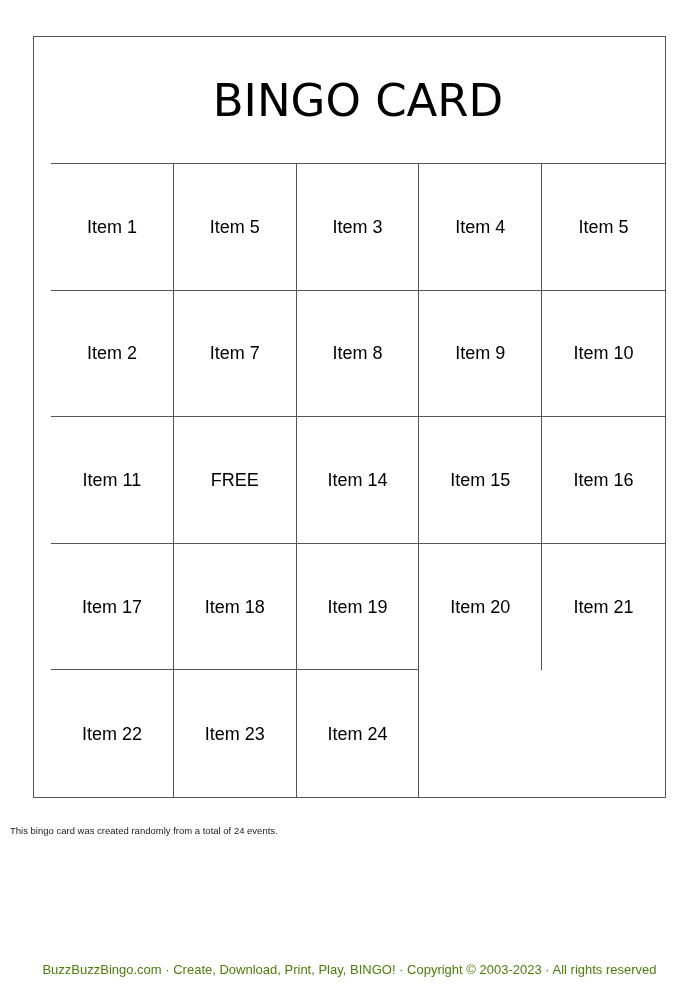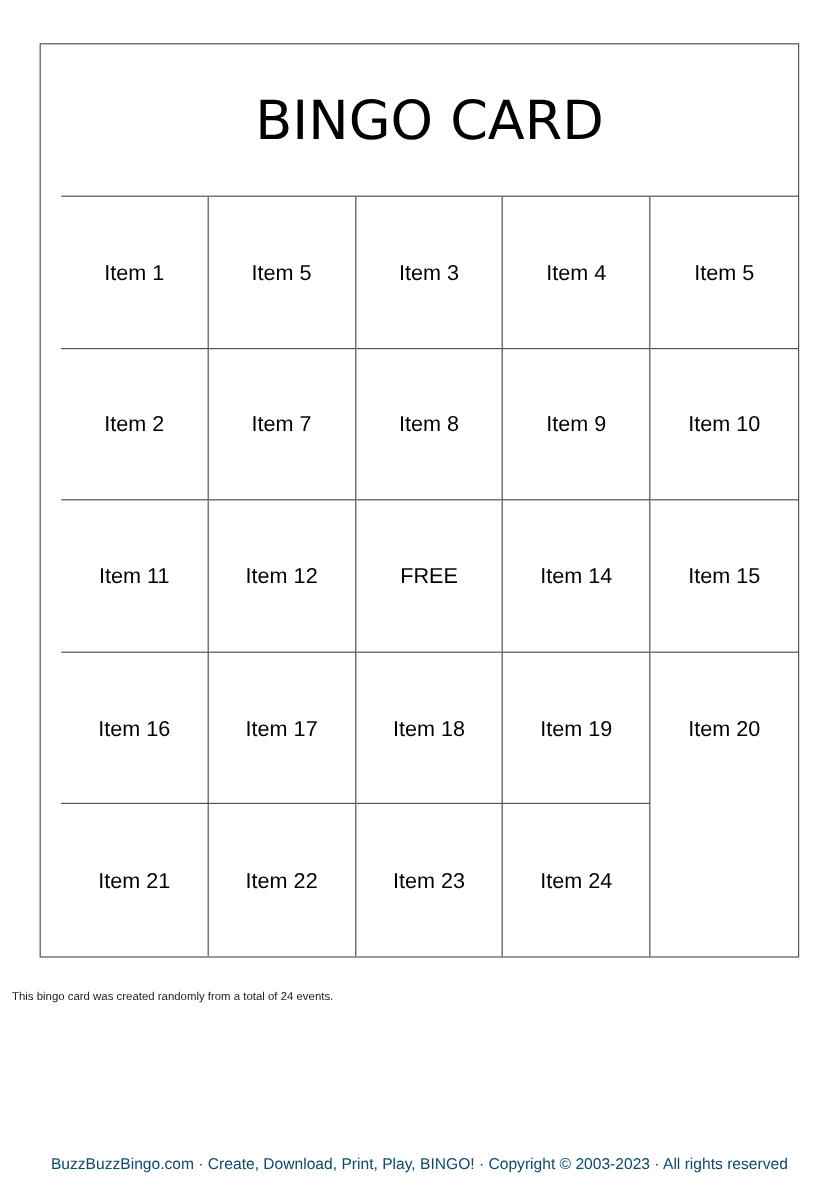--- a/index.html
+++ b/index.html
@@ -4,40 +4,39 @@
 <style>
   html, body { margin:0; padding:0; background:#ffffff; }
   body { width:699px; height:989px; position:relative; font-family:"Liberation Sans", sans-serif; color:#000; overflow:hidden; }
   .card { position:absolute; left:33px; top:36px; width:633px; border:1px solid #555; box-sizing:border-box;padding-left:17px; }
   .title { height:126px; display:flex; align-items:center; justify-content:center; font-family:"DejaVu Sans", sans-serif; font-size:45px; border-bottom:1px solid #555; }
   .grid { display:grid; grid-template-columns:repeat(5, 1fr); }
   .cell { height:126.6px; display:flex; align-items:center; justify-content:center; text-align:center; font-size:18px; line-height:20px; border-right:1px solid #555; border-bottom:1px solid #555; box-sizing:border-box; padding:4px; }
   .cell:nth-child(5n) { border-right:none; }
   .cell:nth-last-child(-n+5) { border-bottom:none; }
   .info { position:absolute; left:10px; top:824px; width:680px; font-size:9.5px; line-height:13.5px; color:#222; }
-  .footer { position:absolute; left:0; top:962px; width:699px; text-align:center; font-size:13px; color:#0c4a6e; }
+  .footer { position:absolute; left:0; top:962px; width:699px; text-align:center; font-size:13px; color:#4d7c0f; }
 </style>
 </head>
 <body>
 
 <div class="card">
   <div class="title">BINGO CARD</div>
   <div class="grid">
     <div class="cell">Item 1</div>
     <div class="cell">Item 5</div>
     <div class="cell">Item 3</div>
     <div class="cell">Item 4</div>
     <div class="cell">Item 5</div>
     <div class="cell">Item 2</div>
     <div class="cell">Item 7</div>
     <div class="cell">Item 8</div>
     <div class="cell">Item 9</div>
     <div class="cell">Item 10</div>
     <div class="cell">Item 11</div>
-    <div class="cell">Item 12</div>
     <div class="cell">FREE</div>
     <div class="cell">Item 14</div>
     <div class="cell">Item 15</div>
     <div class="cell">Item 16</div>
     <div class="cell">Item 17</div>
     <div class="cell">Item 18</div>
     <div class="cell">Item 19</div>
     <div class="cell">Item 20</div>
     <div class="cell">Item 21</div>
     <div class="cell">Item 22</div>

